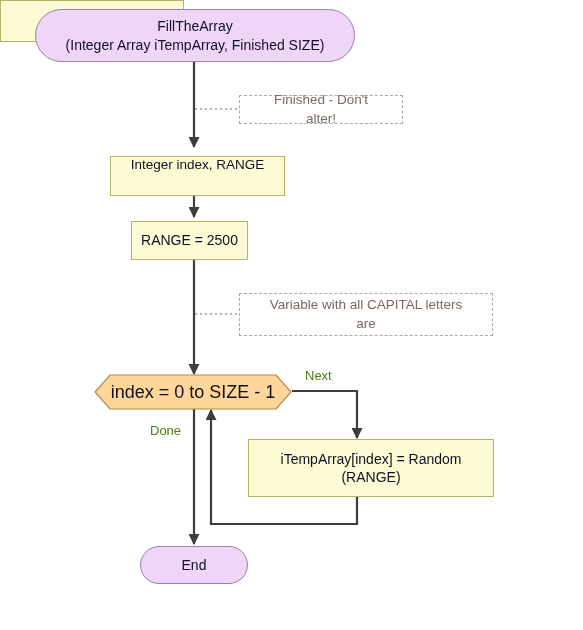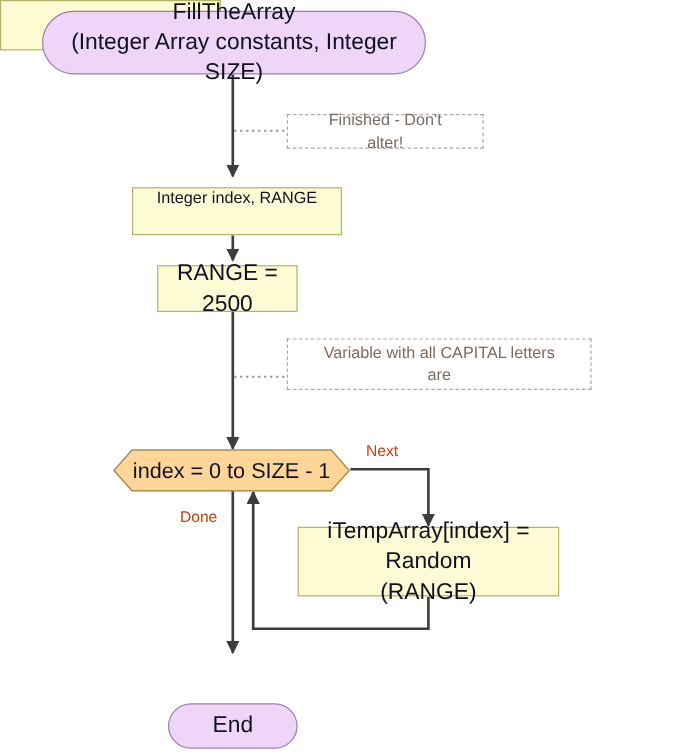--- a/index.html
+++ b/index.html
@@ -27,21 +27,21 @@
   }
 
   .node {
     position: absolute;
     box-sizing: border-box;
     display: flex;
     align-items: center;
     justify-content: center;
     text-align: center;
     color: #111122;
-    font-size: 19px;
+    font-size: 14px;
     line-height: 1.32;
     z-index: 3;
   }
 
   
   .terminator {
     background: #efd6f9;
     border: 1px solid #9b7fae;
     border-radius: 999px;
   }
@@ -109,21 +109,21 @@
     justify-content: center;
     text-align: center;
     padding: 3px 20px;
     z-index: 3;
   }
 
   
   .edge-label {
     position: absolute;
     font-size: 13px;
-    color: #c2410c;
+    color: #4d7c0f;
     background: #ffffff;
     padding: 0 2px;
     white-space: nowrap;
     z-index: 4;
   }
 </style>
 </head>
 <body>
 
 <div id="canvas">
@@ -147,57 +147,57 @@
 
     <path d="M 194 409 L 194 544" stroke="#3d3d3d" stroke-width="2.2" fill="none" marker-end="url(#arrow)"></path>
 
     <path d="M 195 109 L 239 109" stroke="#9a9a9a" stroke-width="1.6" fill="none" stroke-dasharray="2,3"></path>
 
     <path d="M 195 314 L 239 314" stroke="#9a9a9a" stroke-width="1.6" fill="none" stroke-dasharray="2,3"></path>
   </svg>
 
   <div class="node terminator" style="left:35px; top:9px; width:320px; height:53px; flex-direction:column;">
     <div>FillTheArray</div>
-    <div>(Integer Array constants, Integer SIZE)</div>
+    <div>(Integer Array iTempArray, Finished SIZE)</div>
   </div>
 
   <div class="note" style="left:239px; top:95px; width:164px; height:29px;">
     <span>Finished - Don't alter!</span>
   </div>
 
   <div class="declaration" style="left:97px; top:149px; width:182px; height:40px;"></div>
   <div class="declaration-inner" style="left:110px; top:156px; width:175px; height:40px;">
     <span>Integer index, RANGE</span>
   </div>
 
   <div class="node process" style="left:131px; top:221px; width:117px; height:39px;">
     <span>RANGE = 2500</span>
   </div>
 
-  <div class="note" style="left:239px; top:282px; width:254px; height:43px; ">
+  <div class="note" style="left:239px; top:293px; width:254px; height:43px; ">
     <span>Variable with all CAPITAL letters are</span>
   </div>
 
   <div class="hexwrap" style="left:94px; top:374px; width:198px; height:36px;">
     <svg width="198" height="36" viewBox="0 0 198 36">
       <polygon points="16,1 182,1 197,18 182,35 16,35 1,18" fill="#ffd699" stroke="#b08a49" stroke-width="1.2"></polygon>
     </svg>
     <div class="hexlabel">index = 0 to SIZE - 1</div>
   </div>
 
   <div class="edge-label" style="left:303px; top:368px;">
     <span>Next</span>
   </div>
 
   <div class="edge-label" style="left:148px; top:423px;">
     <span>Done</span>
   </div>
 
-  <div class="node process" style="left:248px; top:439px; width:218px; height:58px; flex-direction:column;">
+  <div class="node process" style="left:248px; top:439px; width:246px; height:58px; flex-direction:column;">
     <span>iTempArray[index] = Random</span>
     <span>(RANGE)</span>
   </div>
 
-  <div class="node terminator" style="left:140px; top:546px; width:108px; height:38px;margin-top:40px;">
+  <div class="node terminator" style="left:140px; top:546px; width:108px; height:38px;">
     <span>End</span>
   </div>
 
 </div>
 
 </body></html>

